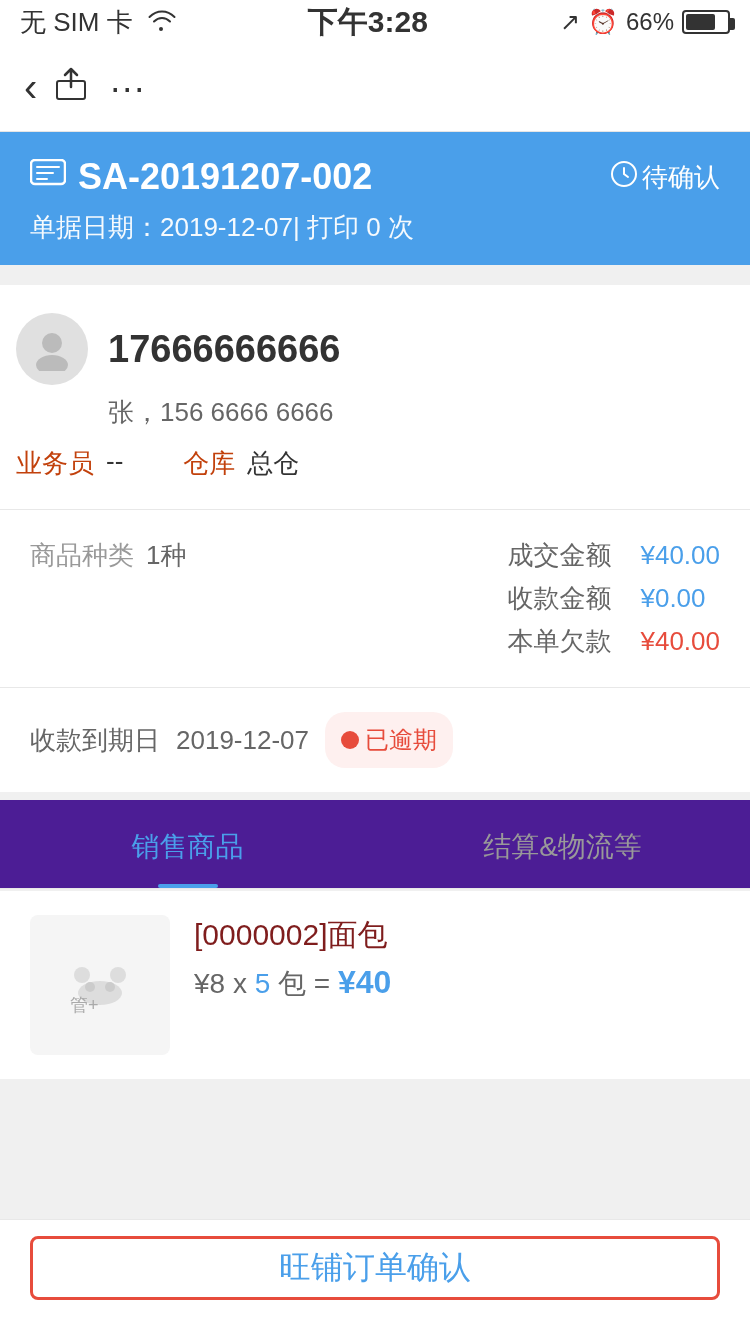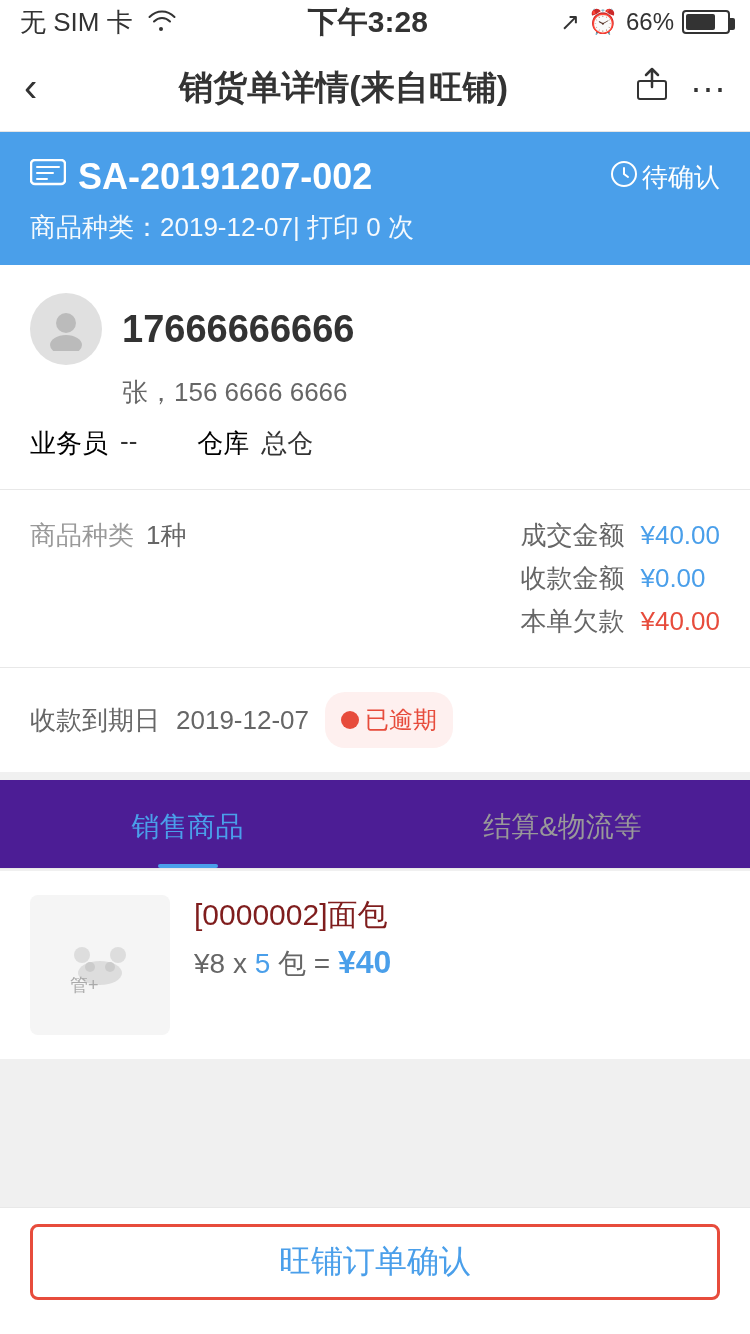--- a/index.html
+++ b/index.html
@@ -111,22 +111,23 @@
     }
     .order-date {
       color: #fff;
       font-size: 26px;
       opacity: 0.95;
     }
 
     
     .customer-section {
       background: #fff;
-      padding: 28px 30px;
+      padding: 28px 16px;
       border-bottom: 1px solid #e8e8e8;
+      margin-top: 20px;
     }
     .customer-row {
       display: flex;
       align-items: center;
       gap: 20px;
       margin-bottom: 10px;
     }
     .avatar {
       width: 72px;
       height: 72px;
@@ -149,21 +150,21 @@
       margin-bottom: 16px;
       margin-left: 92px;
     }
     .customer-meta {
       display: flex;
       gap: 60px;
       font-size: 26px;
       color: #666;
     }
     .meta-item { display: flex; gap: 12px; }
-    .meta-label { color: #000000; }
+    .meta-label { color: #c2410c; }
     .meta-value { color: #333; }
 
     
     .summary-section {
       background: #fff;
       padding: 28px 30px;
       border-bottom: 1px solid #e8e8e8;
       display: flex;
       justify-content: space-between;
       align-items: flex-start;
@@ -187,21 +188,21 @@
       align-items: flex-start;
       gap: 8px;
     }
     .amount-row {
       display: flex;
       gap: 16px;
       align-items: center;
       font-size: 26px;
     }
     .amount-label { color: #666; }
-    .amount-value { color: #4a9fea; font-weight: 500; }
+    .amount-value { color: #4a9fea; font-weight: 500; margin-left: 13px; }
     .amount-value.red { color: #e74c3c; }
 
     
     .due-section {
       background: #fff;
       padding: 24px 30px;
       border-bottom: 8px solid #f0f0f0;
       display: flex;
       align-items: center;
       gap: 16px;
@@ -305,21 +306,21 @@
       position: fixed;
       bottom: 0;
       left: 0;
       width: 750px;
       background: #fff;
       padding: 16px 30px 34px;
       border-top: 1px solid #e8e8e8;
     }
     .confirm-btn {
       width: 100%;
-      height: 76px;
+      height: 64px;
       border: 3px solid #e74c3c;
       border-radius: 8px;
       background: #fff;
       color: #4a9fea;
       font-size: 32px;
       font-weight: 500;
       display: flex;
       align-items: center;
       justify-content: center;
       cursor: pointer;
@@ -345,21 +346,20 @@
     <span>⏰</span>
     <span>66%</span>
     <span class="battery-icon">
       <span class="battery-fill"></span>
     </span>
   </div>
 </div>
 
 <div class="nav-bar">
   <span class="nav-back">‹</span>
-  <span class="nav-title">销货单详情(来自旺铺)</span>
   <div class="nav-actions">
     <span class="nav-action-icon">
       <svg width="36" height="36" viewBox="0 0 36 36" fill="none">
         <rect x="4" y="16" width="28" height="18" rx="2" stroke="#333" stroke-width="2" fill="none"></rect>
         <path d="M18 4 L18 22 M12 10 L18 4 L24 10" stroke="#333" stroke-width="2.5" stroke-linecap="round" stroke-linejoin="round"></path>
       </svg>
     </span>
     <span class="nav-action-icon">···</span>
   </div>
 </div>
@@ -379,21 +379,21 @@
       <span>
         <svg width="28" height="28" viewBox="0 0 28 28" fill="none">
           <circle cx="14" cy="14" r="12" stroke="white" stroke-width="2" fill="none"></circle>
           <path d="M14 8 L14 14 L18 17" stroke="white" stroke-width="2" stroke-linecap="round"></path>
         </svg>
       </span>
       <span>待确认</span>
     </div>
   </div>
   <div class="order-date">
-    <span>商品种类：</span><span>2019-12-07</span><span>| 打印 0 次</span>
+    <span>单据日期：</span><span>2019-12-07</span><span>| 打印 0 次</span>
   </div>
 </div>
 
 <div class="customer-section">
   <div class="customer-row">
     <div class="avatar">
       <svg viewBox="0 0 44 44" fill="none">
         <circle cx="22" cy="16" r="10" fill="#bbb"></circle>
         <ellipse cx="22" cy="38" rx="16" ry="10" fill="#bbb"></ellipse>
       </svg>

